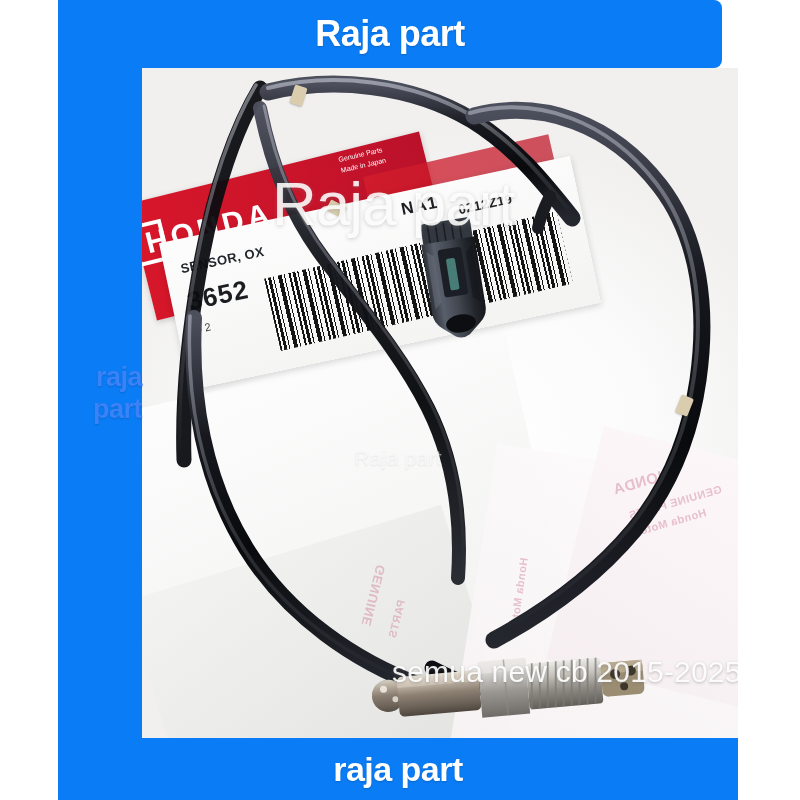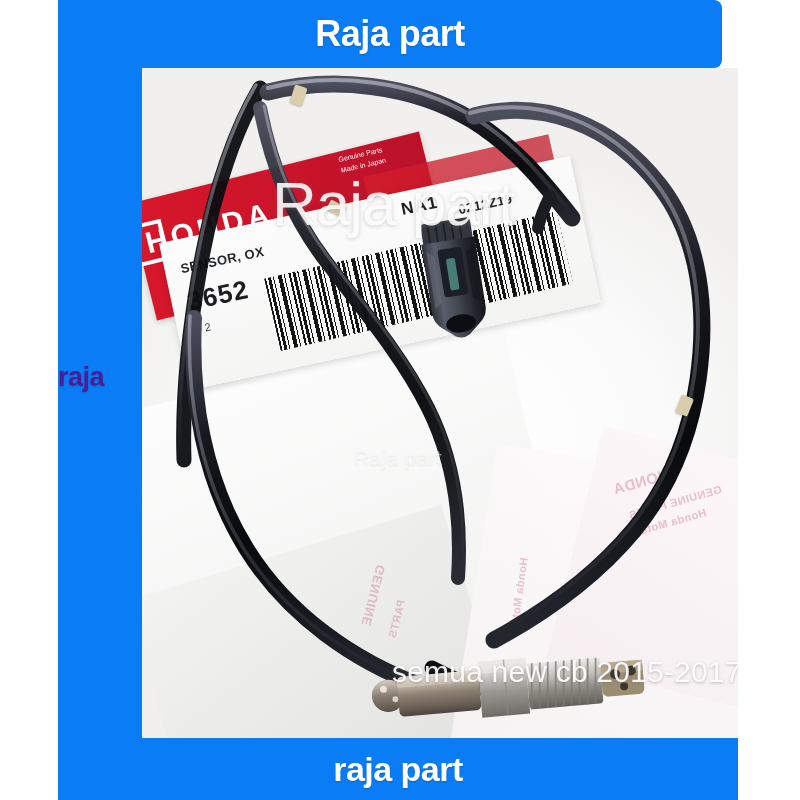--- a/index.html
+++ b/index.html
@@ -34,21 +34,21 @@
   }
   .blue-bottom-label{
     position:absolute;left:0;top:0;width:680px;height:62px;
     display:flex;align-items:center;justify-content:center;
     color:#ffffff;font-weight:bold;font-size:34px;letter-spacing:-0.5px;
     text-shadow:0 1px 2px rgba(0,0,0,0.18);
   }
   
   .blue-left-label{
     position:absolute;left:58px;top:362px;width:84px;
-    text-align:left;color:#4c1d95;font-weight:bold;
+    text-align:right;color:#3b82f6;font-weight:bold;
     font-size:27px;line-height:1.18;letter-spacing:-0.5px;
     text-shadow:0 1px 2px rgba(0,0,0,0.15);
   }
 
   
   .photo{
     position:absolute;left:142px;top:68px;width:596px;height:670px;
     background:#f4f4f3;overflow:hidden;
   }
   .photo-bg{
@@ -356,24 +356,25 @@
 
       <rect x="234" y="48" width="42" height="34" rx="6" fill="#9a8d72"></rect>
       <rect x="234" y="48" width="42" height="11" fill="#c4b79b" opacity=".7"></rect>
       <circle cx="248" cy="60" r="5" fill="#3c362b"></circle>
       <circle cx="264" cy="58" r="5" fill="#3c362b"></circle>
       <circle cx="256" cy="73" r="4" fill="#3c362b"></circle>
     </svg>
 
     <div class="wm wm-big">Raja part</div>
     <div class="wm wm-mid">Raja part</div>
-    <div class="wm wm-bottom">semua new cb 2015-2017</div>
+    <div class="wm wm-bottom">semua new cb 2015-2025</div>
   </div>
 
   <div class="blue-left-label">
     <div>raja</div>
+    <div>part</div>
   </div>
 
   <div class="blue-bottom">
     <div class="blue-bottom-label">raja part</div>
   </div>
 
 </div>
 
 </body></html>

